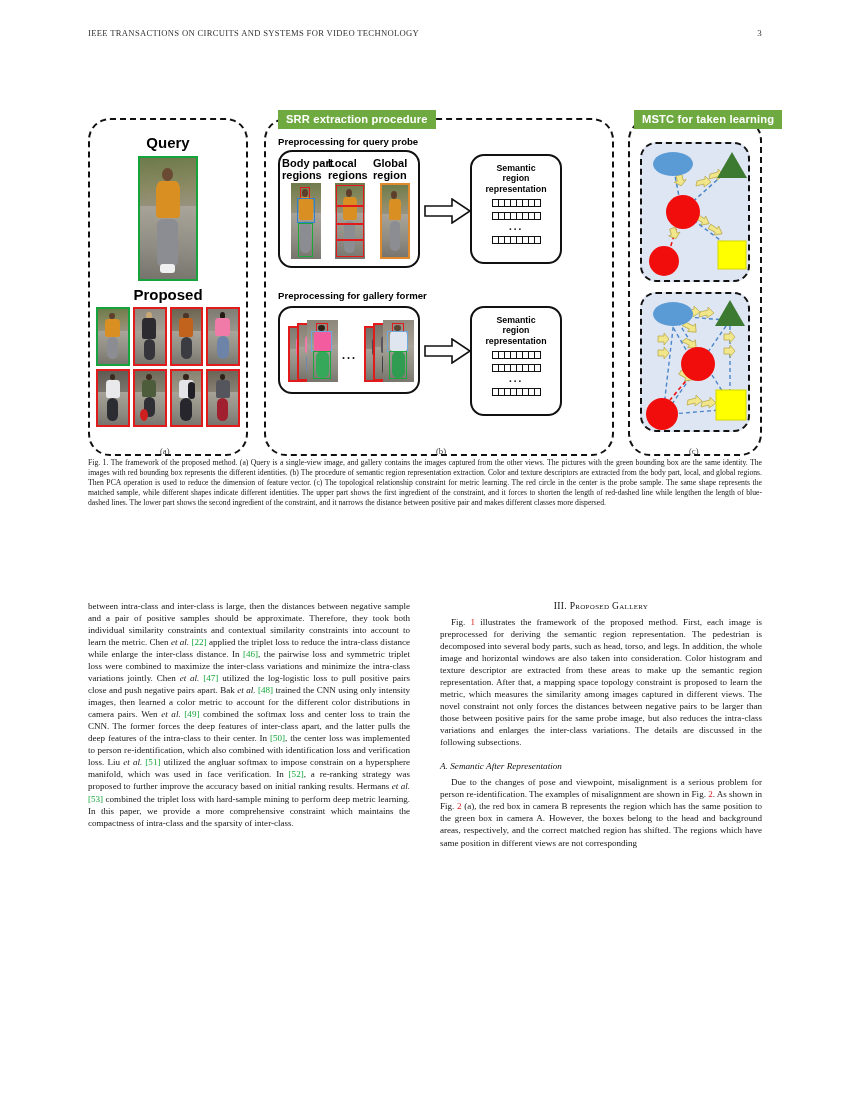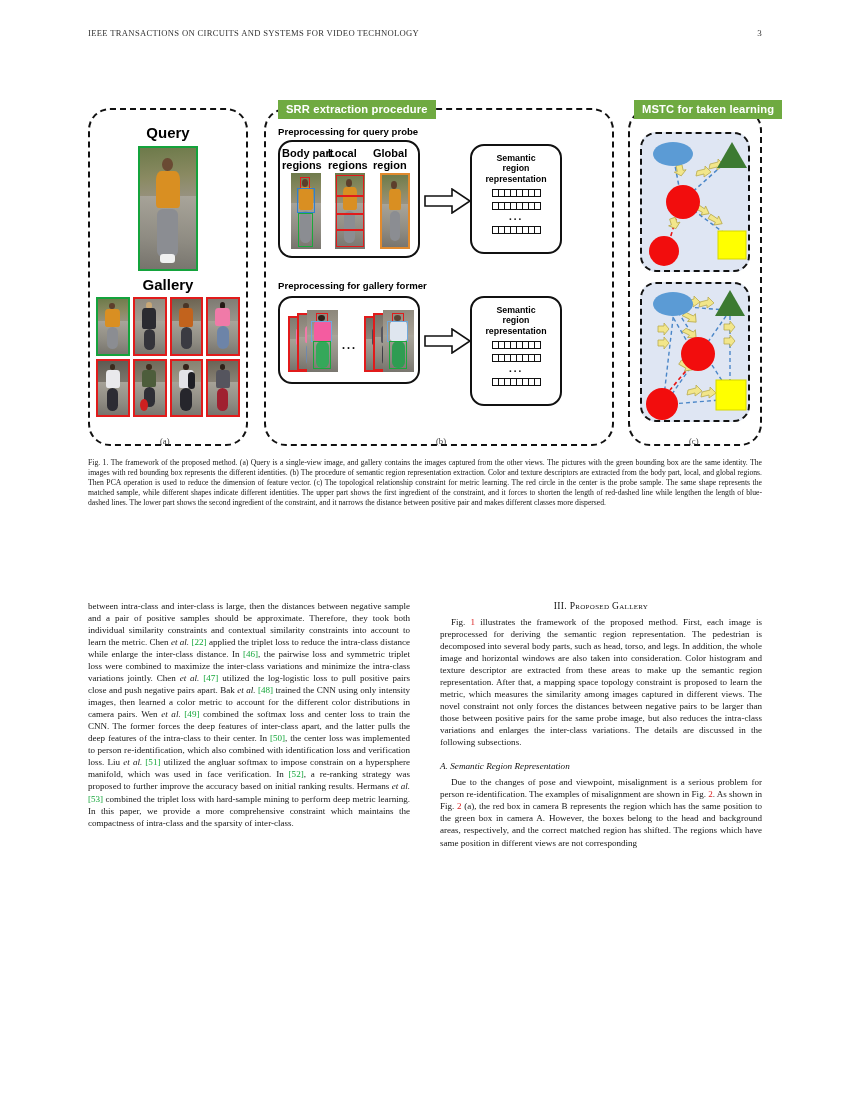--- a/index.html
+++ b/index.html
@@ -15,21 +15,21 @@
 
   
   .runhead {
     position:absolute; left:88px; top:28px; width:674px;
     display:flex; justify-content:space-between; align-items:baseline;
     font-size:8.6px; letter-spacing:.32px; color:#333;
   }
   .runhead .rh-page { font-size:9px; }
 
   
-  .figure { position:absolute; left:88px; top:100px; width:674px; height:355px; }
+  .figure { position:absolute; left:88px; top:110px; width:674px; height:355px; }
 
   .dash-panel {
     position:absolute;
     border:2.5px dashed #111;
     border-radius:22px;
   }
   .panel-a { left:0px;  top:8px;  width:160px; height:338px; }
   .panel-b { left:176px;top:8px;  width:350px; height:338px; }
   .panel-c { left:540px;top:8px;  width:134px; height:338px; }
 
@@ -158,21 +158,21 @@
   <div class="person green query-img" style="left:50px;top:46px;width:60px;height:125px;">
     <div class="bgtop"></div>
       <div class="bgbot"></div>
     <div class="head" style="left:40%;top:8%;width:19%;height:11%;background:#6a4a33;"></div>
     <div class="torso" style="left:28%;top:19%;width:44%;height:31%;background:#d98f22;"></div>
     <div class="legs" style="left:31%;top:50%;width:36%;height:40%;background:#8b8d92;"></div>
     <div class="legs" style="left:36%;top:88%;width:26%;height:7%;background:#f0f0f0;border-radius:3px;"></div>
   </div>
 
   <div style="position:absolute;left:0;top:176px;width:160px;">
-    <div class="qg-title" style="position:static;">Gallery</div>
+    <div class="qg-title" style="position:static;">Proposed</div>
   </div>
 
   <div class="gallery-grid" style="left:8px;top:197px;width:144px;height:120px;">
     <div class="person green">
       <div class="bgtop"></div>
         <div class="bgbot"></div>
       <div class="head" style="left:38%;top:7%;width:20%;height:12%;background:#5d3f2c;"></div>
       <div class="torso" style="left:25%;top:18%;width:48%;height:33%;background:#d98f22;"></div>
       <div class="legs" style="left:30%;top:51%;width:38%;height:41%;background:#8b8d92;"></div>
     </div>
@@ -476,16 +476,16 @@
 
 <div class="paper-text" style="left:88px;top:600px;width:322px;">
   <p style="margin:0;"><span>between intra-class and inter-class is large, then the distances between negative sample and a pair of positive samples should be approximate. Therefore, they took both individual similarity constraints and contextual similarity constraints into account to learn the metric. Chen </span><em>et al.</em><span> </span><span class="cite">[22]</span><span> applied the triplet loss to reduce the intra-class distance while enlarge the inter-class distance. In </span><span class="cite">[46]</span><span>, the pairwise loss and symmetric triplet loss were combined to maximize the inter-class variations and minimize the intra-class variations jointly. Chen </span><em>et al.</em><span> </span><span class="cite">[47]</span><span> utilized the log-logistic loss to pull positive pairs close and push negative pairs apart. Bak </span><em>et al.</em><span> </span><span class="cite">[48]</span><span> trained the CNN using only intensity images, then learned a color metric to account for the different color distributions in camera pairs. Wen </span><em>et al.</em><span> </span><span class="cite">[49]</span><span> combined the softmax loss and center loss to train the CNN. The former forces the deep features of inter-class apart, and the latter pulls the deep features of the intra-class to their center. In </span><span class="cite">[50]</span><span>, the center loss was implemented to person re-identification, which also combined with identification loss and verification loss. Liu </span><em>et al.</em><span> </span><span class="cite">[51]</span><span> utilized the angluar softmax to impose constrain on a hypersphere manifold, which was used in face verification. In </span><span class="cite">[52]</span><span>, a re-ranking strategy was proposed to further improve the accuracy based on initial ranking results. Hermans </span><em>et al.</em><span> </span><span class="cite">[53]</span><span> combined the triplet loss with hard-sample mining to perform deep metric learning. In this paper, we provide a more comprehensive constraint which maintains the compactness of intra-class and the sparsity of inter-class.</span></p>
 </div>
 
 <div style="position:absolute;left:440px;top:600px;width:322px;">
   <div class="sec-head" style="position:static;margin-bottom:5px;">III.  Proposed Gallery</div>
 
   <p class="paper-text indent" style="position:static;margin:0;width:322px;"><span>Fig. </span><span class="reflink">1</span><span> illustrates the framework of the proposed method. First, each image is preprocessed for deriving the semantic region representation. The pedestrian is decomposed into several body parts, such as head, torso, and legs. In addition, the whole image and horizontal windows are also taken into consideration. Color histogram and texture descriptor are extracted from these areas to make up the semantic region representation. After that, a mapping space topology constraint is proposed to learn the metric, which measures the similarity among images captured in different views. The novel constraint not only forces the distances between negative pairs to be larger than those between positive pairs for the same probe image, but also reduces the intra-class variations and enlarges the inter-class variations. The details are discussed in the following subsections.</span></p>
 
-  <div class="subsec-head" style="position:static;margin:13px 0 5px 0;">A.  Semantic Region Representation</div>
+  <div class="subsec-head" style="position:static;margin:13px 0 5px 0;">A.  Semantic After Representation</div>
 
   <p class="paper-text indent" style="position:static;margin:0;width:322px;"><span>Due to the changes of pose and viewpoint, misalignment is a serious problem for person re-identification. The examples of misalignment are shown in Fig. </span><span class="reflink">2</span><span>. As shown in Fig. </span><span class="reflink">2</span><span> (a), the red box in camera B represents the region which has the same position to the green box in camera A. However, the boxes belong to the head and background areas, respectively, and the correct matched region has shifted. The regions which have same position in different views are not corresponding</span></p>
 </div>
 
 </body></html>

